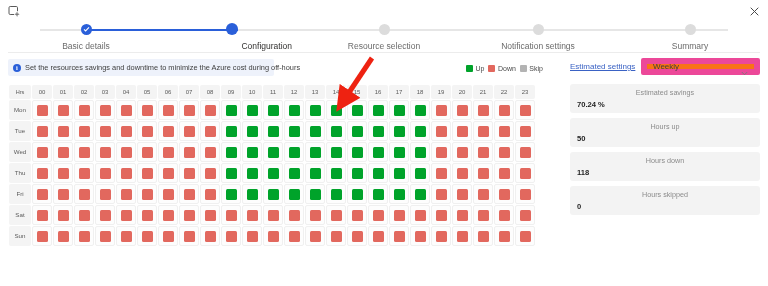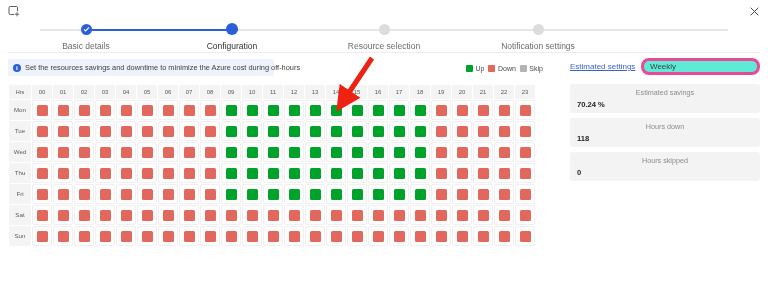--- a/index.html
+++ b/index.html
@@ -50,21 +50,21 @@
     margin:2px auto 0;background:#dcdcdc;position:relative;
   }
   .dot.done{background:#2a5fd9;}
   .dot.current{background:#2a5fd9;width:12px;height:12px;margin-top:1px;}
   .dot .tick{
     position:absolute;left:2px;top:2px;width:7px;height:7px;
   }
   .step-label{
     margin-top:6px;font-size:8.5px;color:#6b6b6b;white-space:nowrap;
   }
-  .step.current .step-label{color:#323130;}
+  .step.current .step-label{color:#323130;text-align:right;}
 
   
   .divider{
     position:absolute;left:8px;top:52px;width:752px;height:1px;background:#ececec;
   }
 
   
   .infobar{
     position:absolute;left:8px;top:59px;width:266px;height:17px;
     background:#eef2fb;border-radius:2px;
@@ -87,21 +87,21 @@
   .legend-label{font-size:7px;color:#4a4a4a;}
 
   
   .recurrence-link{
     position:absolute;left:570px;top:62px;
     font-size:8px;color:#3a62c4;text-decoration:underline;cursor:pointer;
     white-space:nowrap;
   }
   .select-box{
     position:absolute;left:641px;top:58px;width:119px;height:17px;
-    border:3px solid #ec4899;border-radius:8px;background:#5eead4;
+    border:6px solid #ec4899;border-radius:2px;background:#f97316;
     display:flex;align-items:center;box-sizing:border-box;
     padding:0 6px;cursor:pointer;
   }
   .select-value{font-size:8px;color:#3d3d3d;flex:1;}
   .chev{width:7px;height:7px;}
 
   
   .grid-wrap{
     position:absolute;left:8px;top:84px;
   }
@@ -182,20 +182,24 @@
     <div class="step" style="left:384px;">
       <div class="dot"></div>
       <div class="step-label">Resource selection</div>
     </div>
 
     <div class="step" style="left:538px;">
       <div class="dot"></div>
       <div class="step-label">Notification settings</div>
     </div>
 
+    <div class="step" style="left:690px;">
+      <div class="dot"></div>
+      <div class="step-label">Summary</div>
+    </div>
   </div>
 
   <div class="divider"></div>
 
   <div class="infobar">
     <span class="info-icon">i</span>
     <span class="info-text">Set the resources savings and downtime to minimize the Azure cost during off-hours</span>
   </div>
 
   <div class="legend">
@@ -447,20 +451,24 @@
         </tbody>
     </table>
   </div>
 
   <div class="cards">
     <div class="card">
       <div class="card-label">Estimated savings</div>
       <div class="card-value">70.24 %</div>
     </div>
     <div class="card">
+      <div class="card-label">Hours up</div>
+      <div class="card-value">50</div>
+    </div>
+    <div class="card">
       <div class="card-label">Hours down</div>
       <div class="card-value">118</div>
     </div>
     <div class="card">
       <div class="card-label">Hours skipped</div>
       <div class="card-value">0</div>
     </div>
   </div>
 
   <div class="annot">

